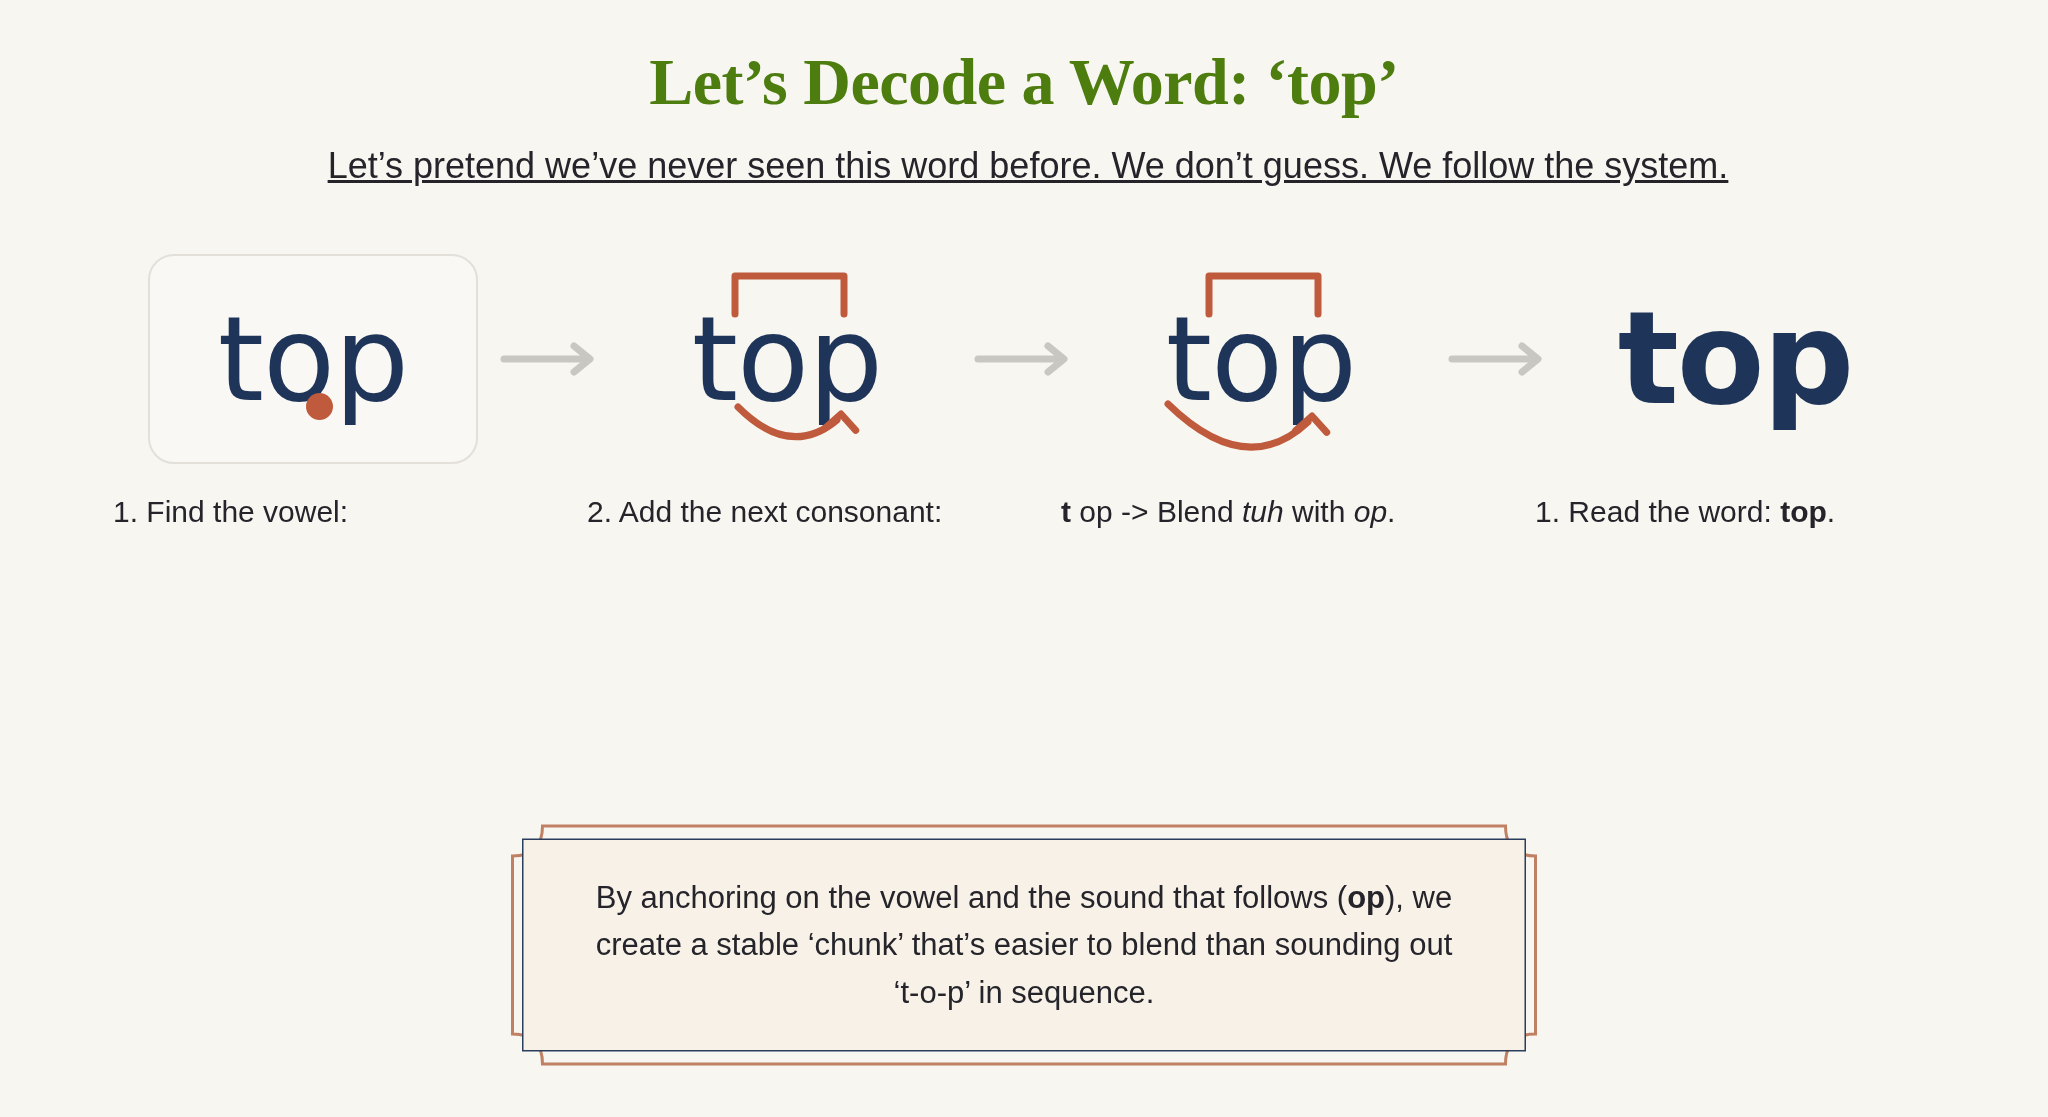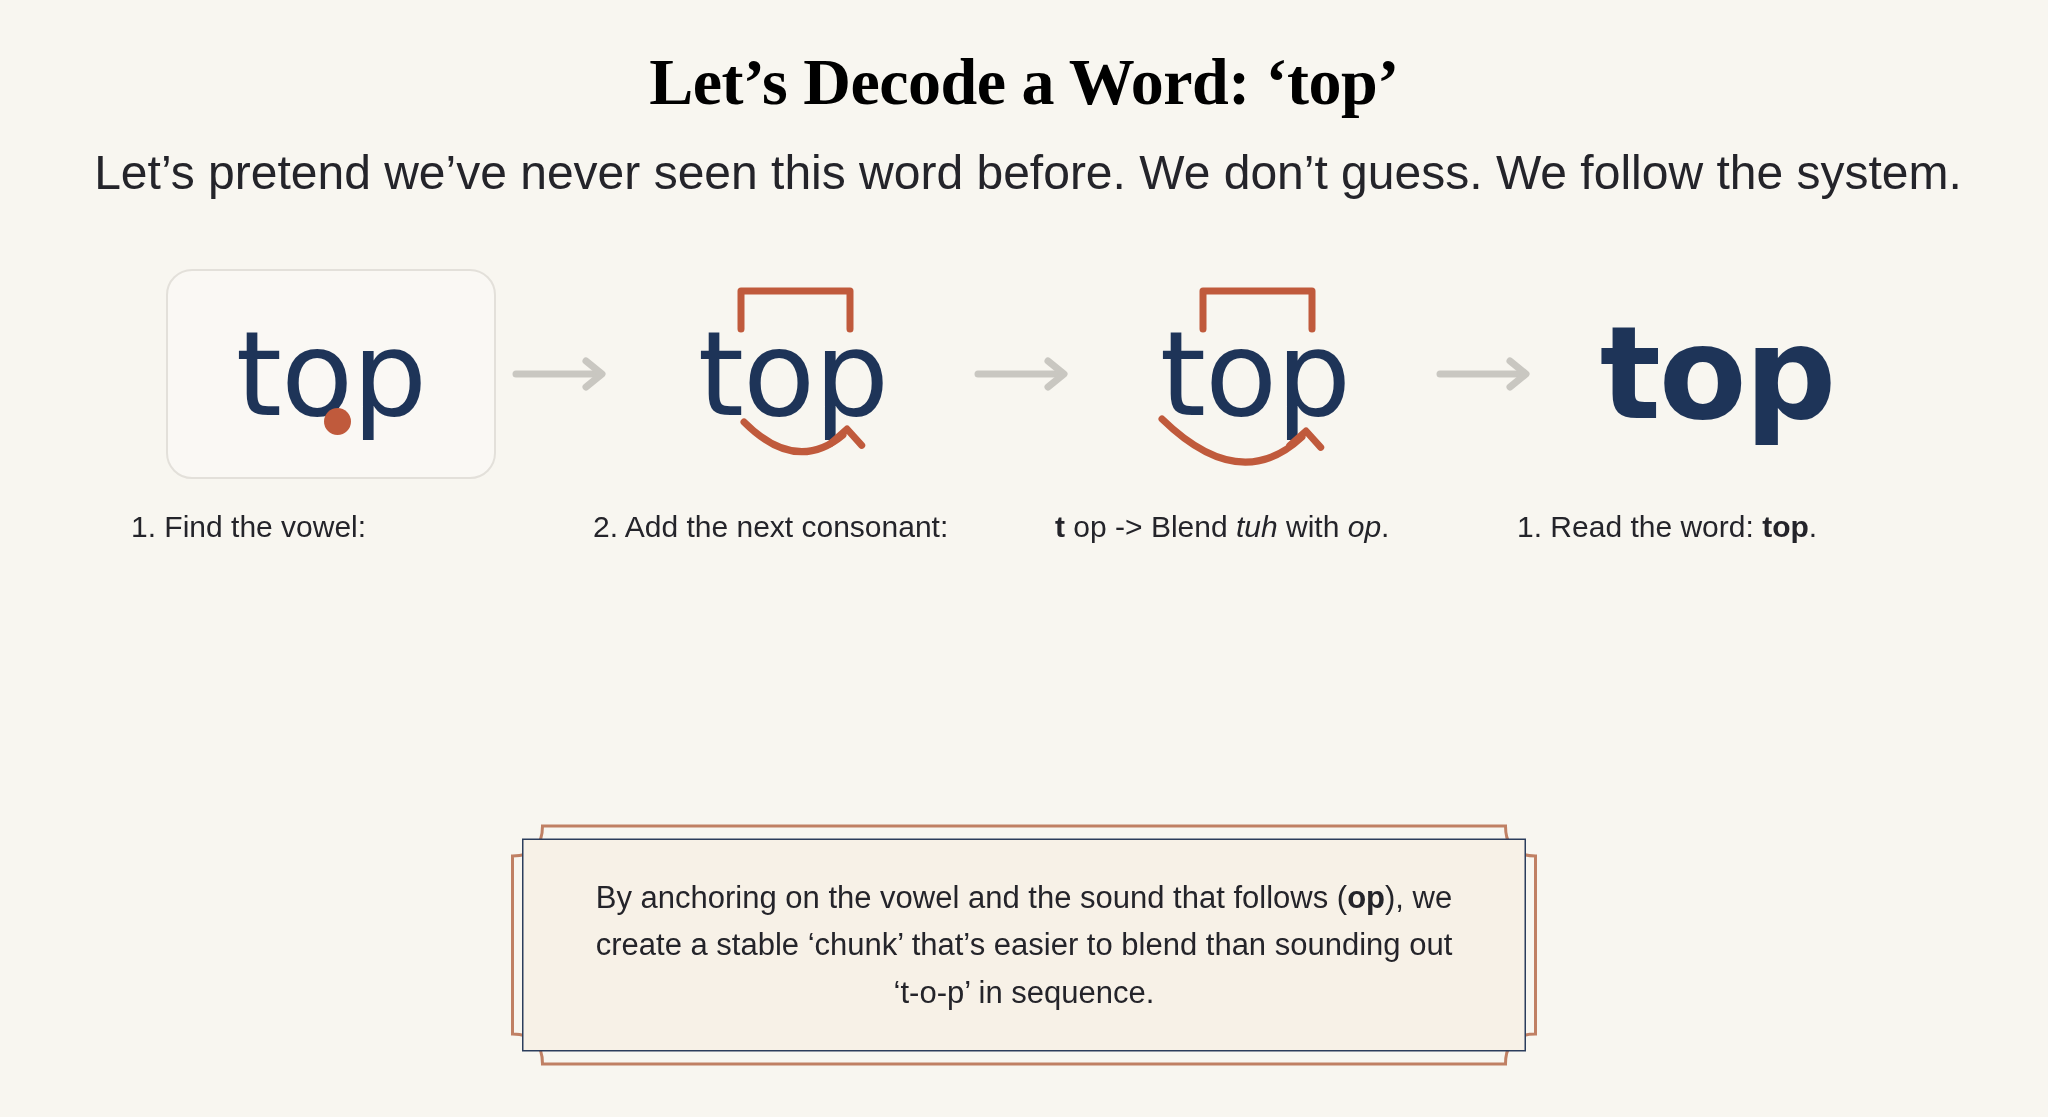--- a/index.html
+++ b/index.html
@@ -20,38 +20,39 @@
   .header {
     padding-top: 46px;
     text-align: center;
   }
   .page-title {
     font-family: "Liberation Serif", serif;
     font-weight: 700;
     font-size: 66px;
     line-height: 1.08;
     letter-spacing: -0.5px;
-    color: #000000;
+    color: #4d7c0f;
     margin: 0;
   }
   .page-subtitle {
-    font-size: 48px;
+    font-size: 36px;
     line-height: 1.25;
     color: #24242a;
     margin: 26px 0 0 8px;
     font-weight: 400;
+    text-decoration: underline;
   }
 
   
   .steps-row {
     margin-top: 66px;
     display: flex;
     align-items: flex-start;
     justify-content: center;
-    gap: 10px;
+    gap: 16px;
     padding: 0 70px;
   }
   .step {
     width: 330px;
     flex: 0 0 330px;
     display: flex;
     flex-direction: column;
     align-items: center;
   }
   .glyph-area {

